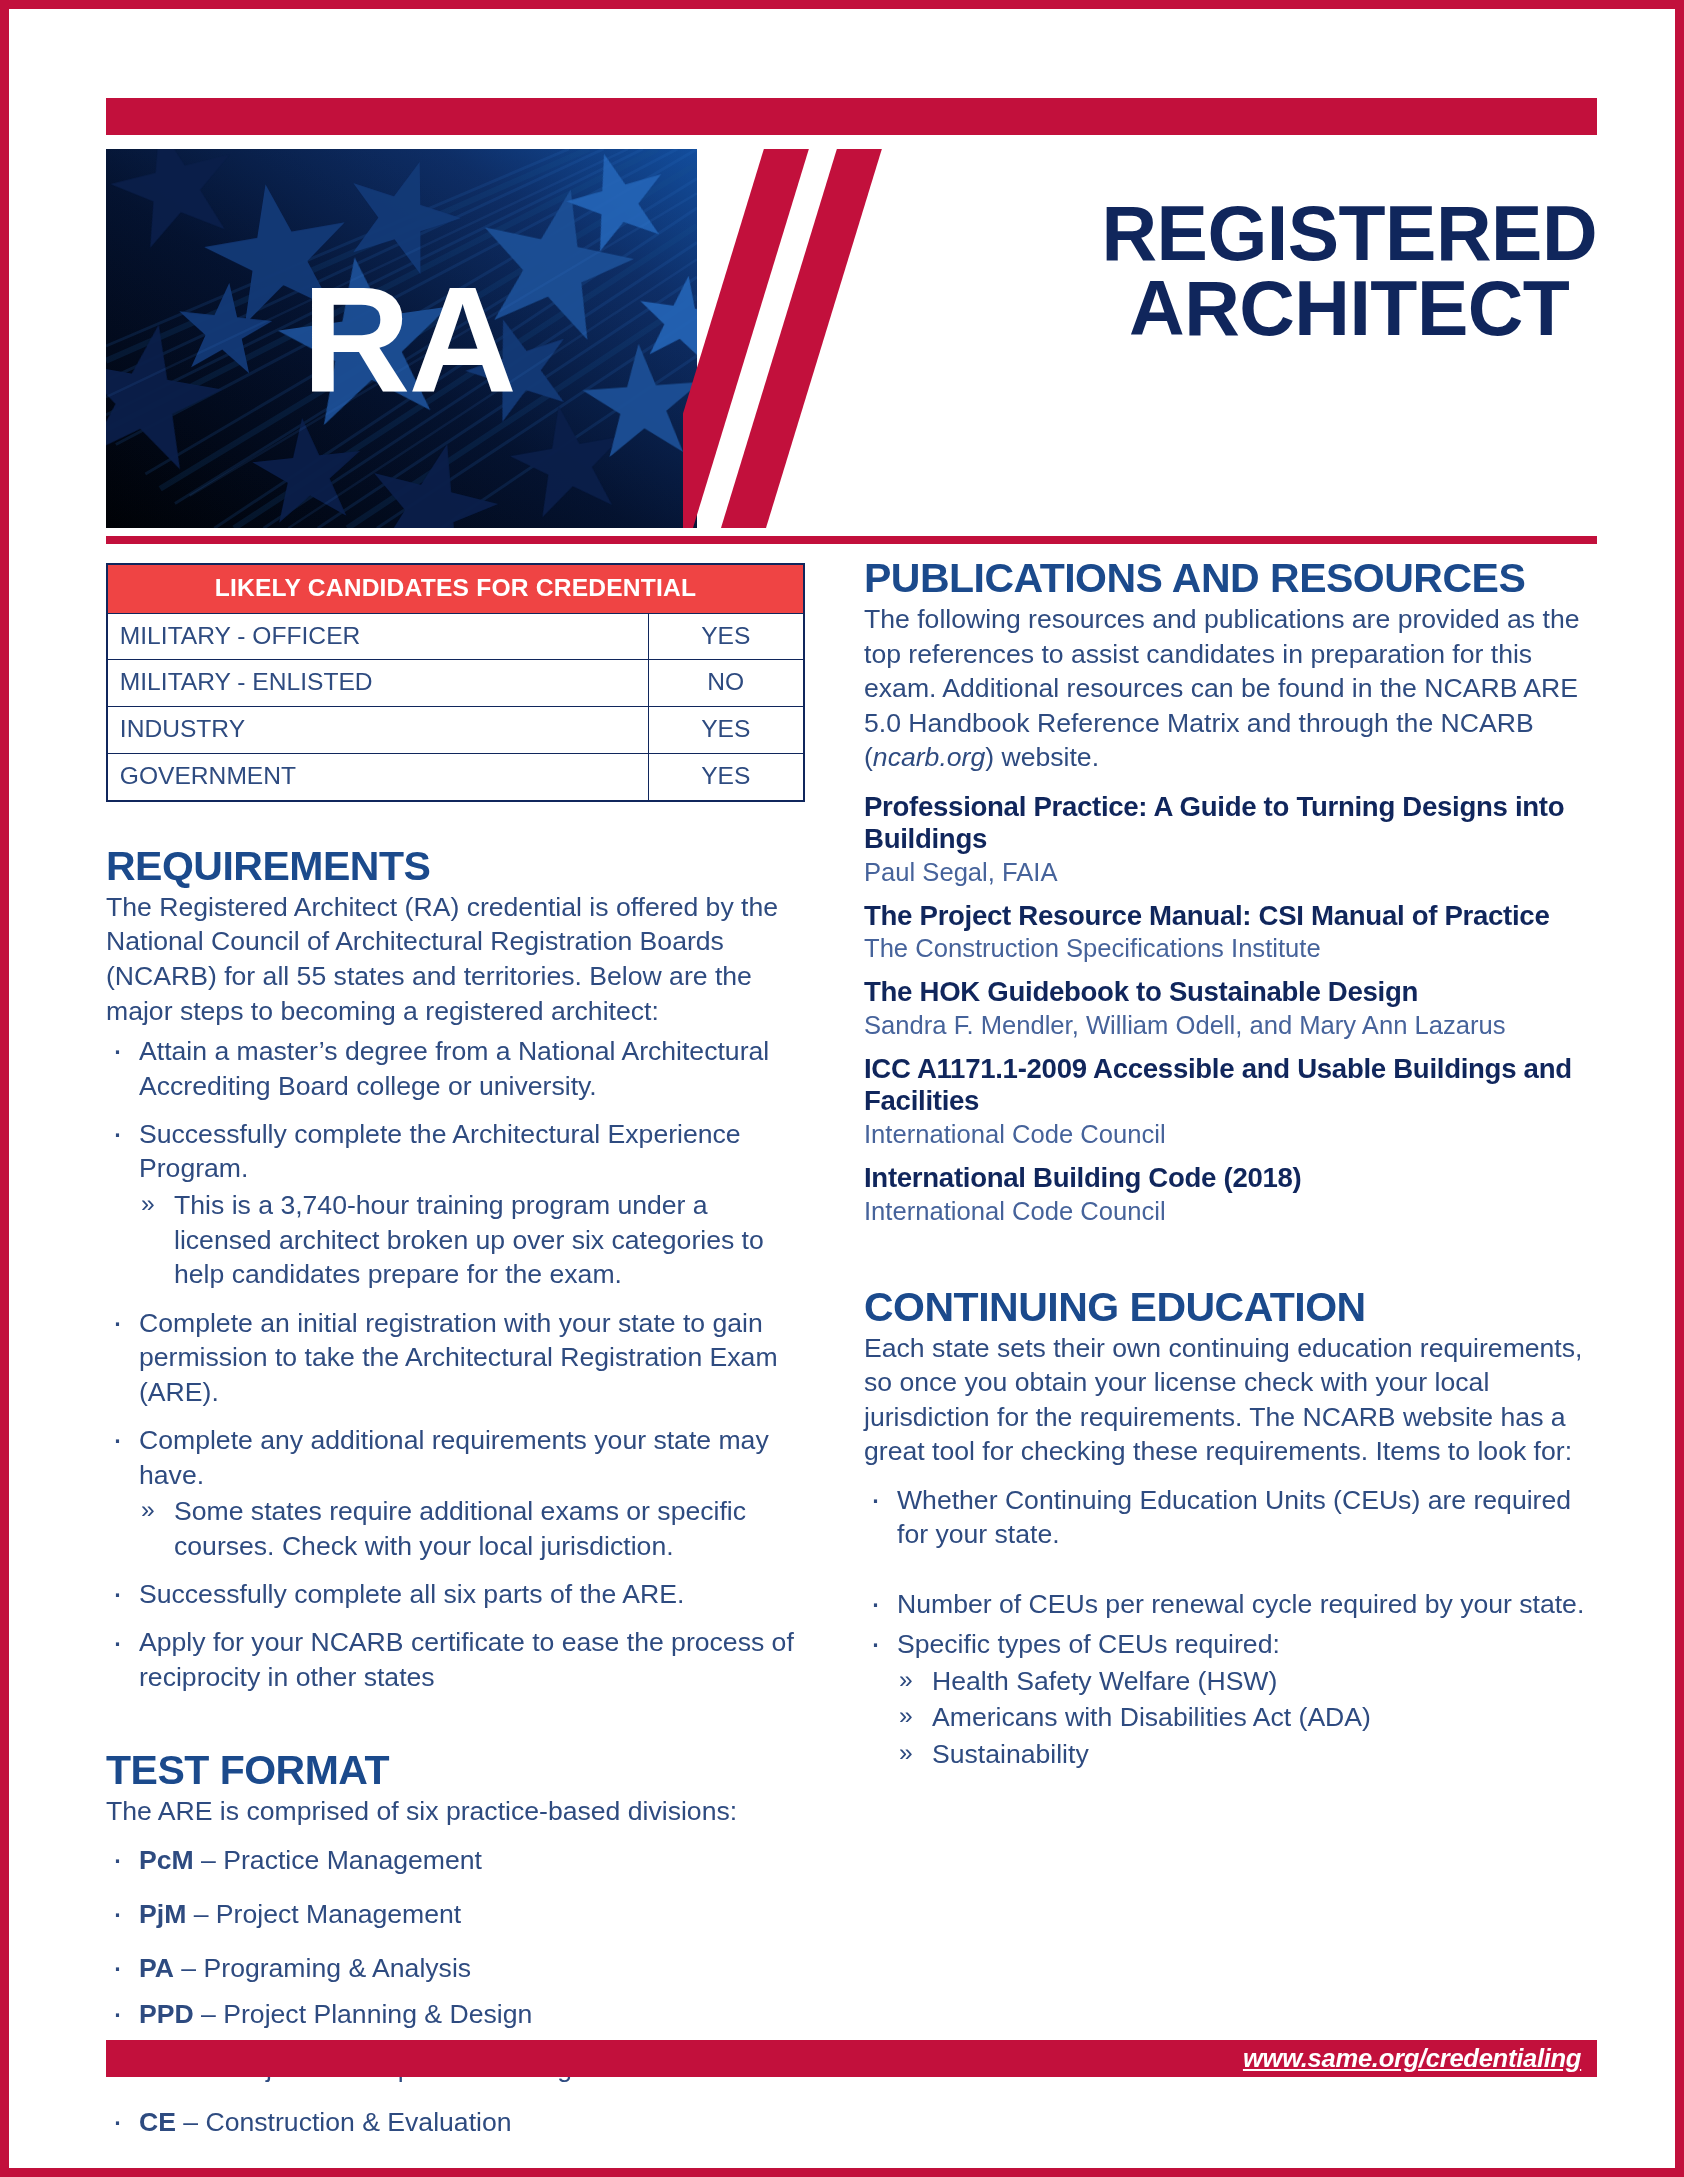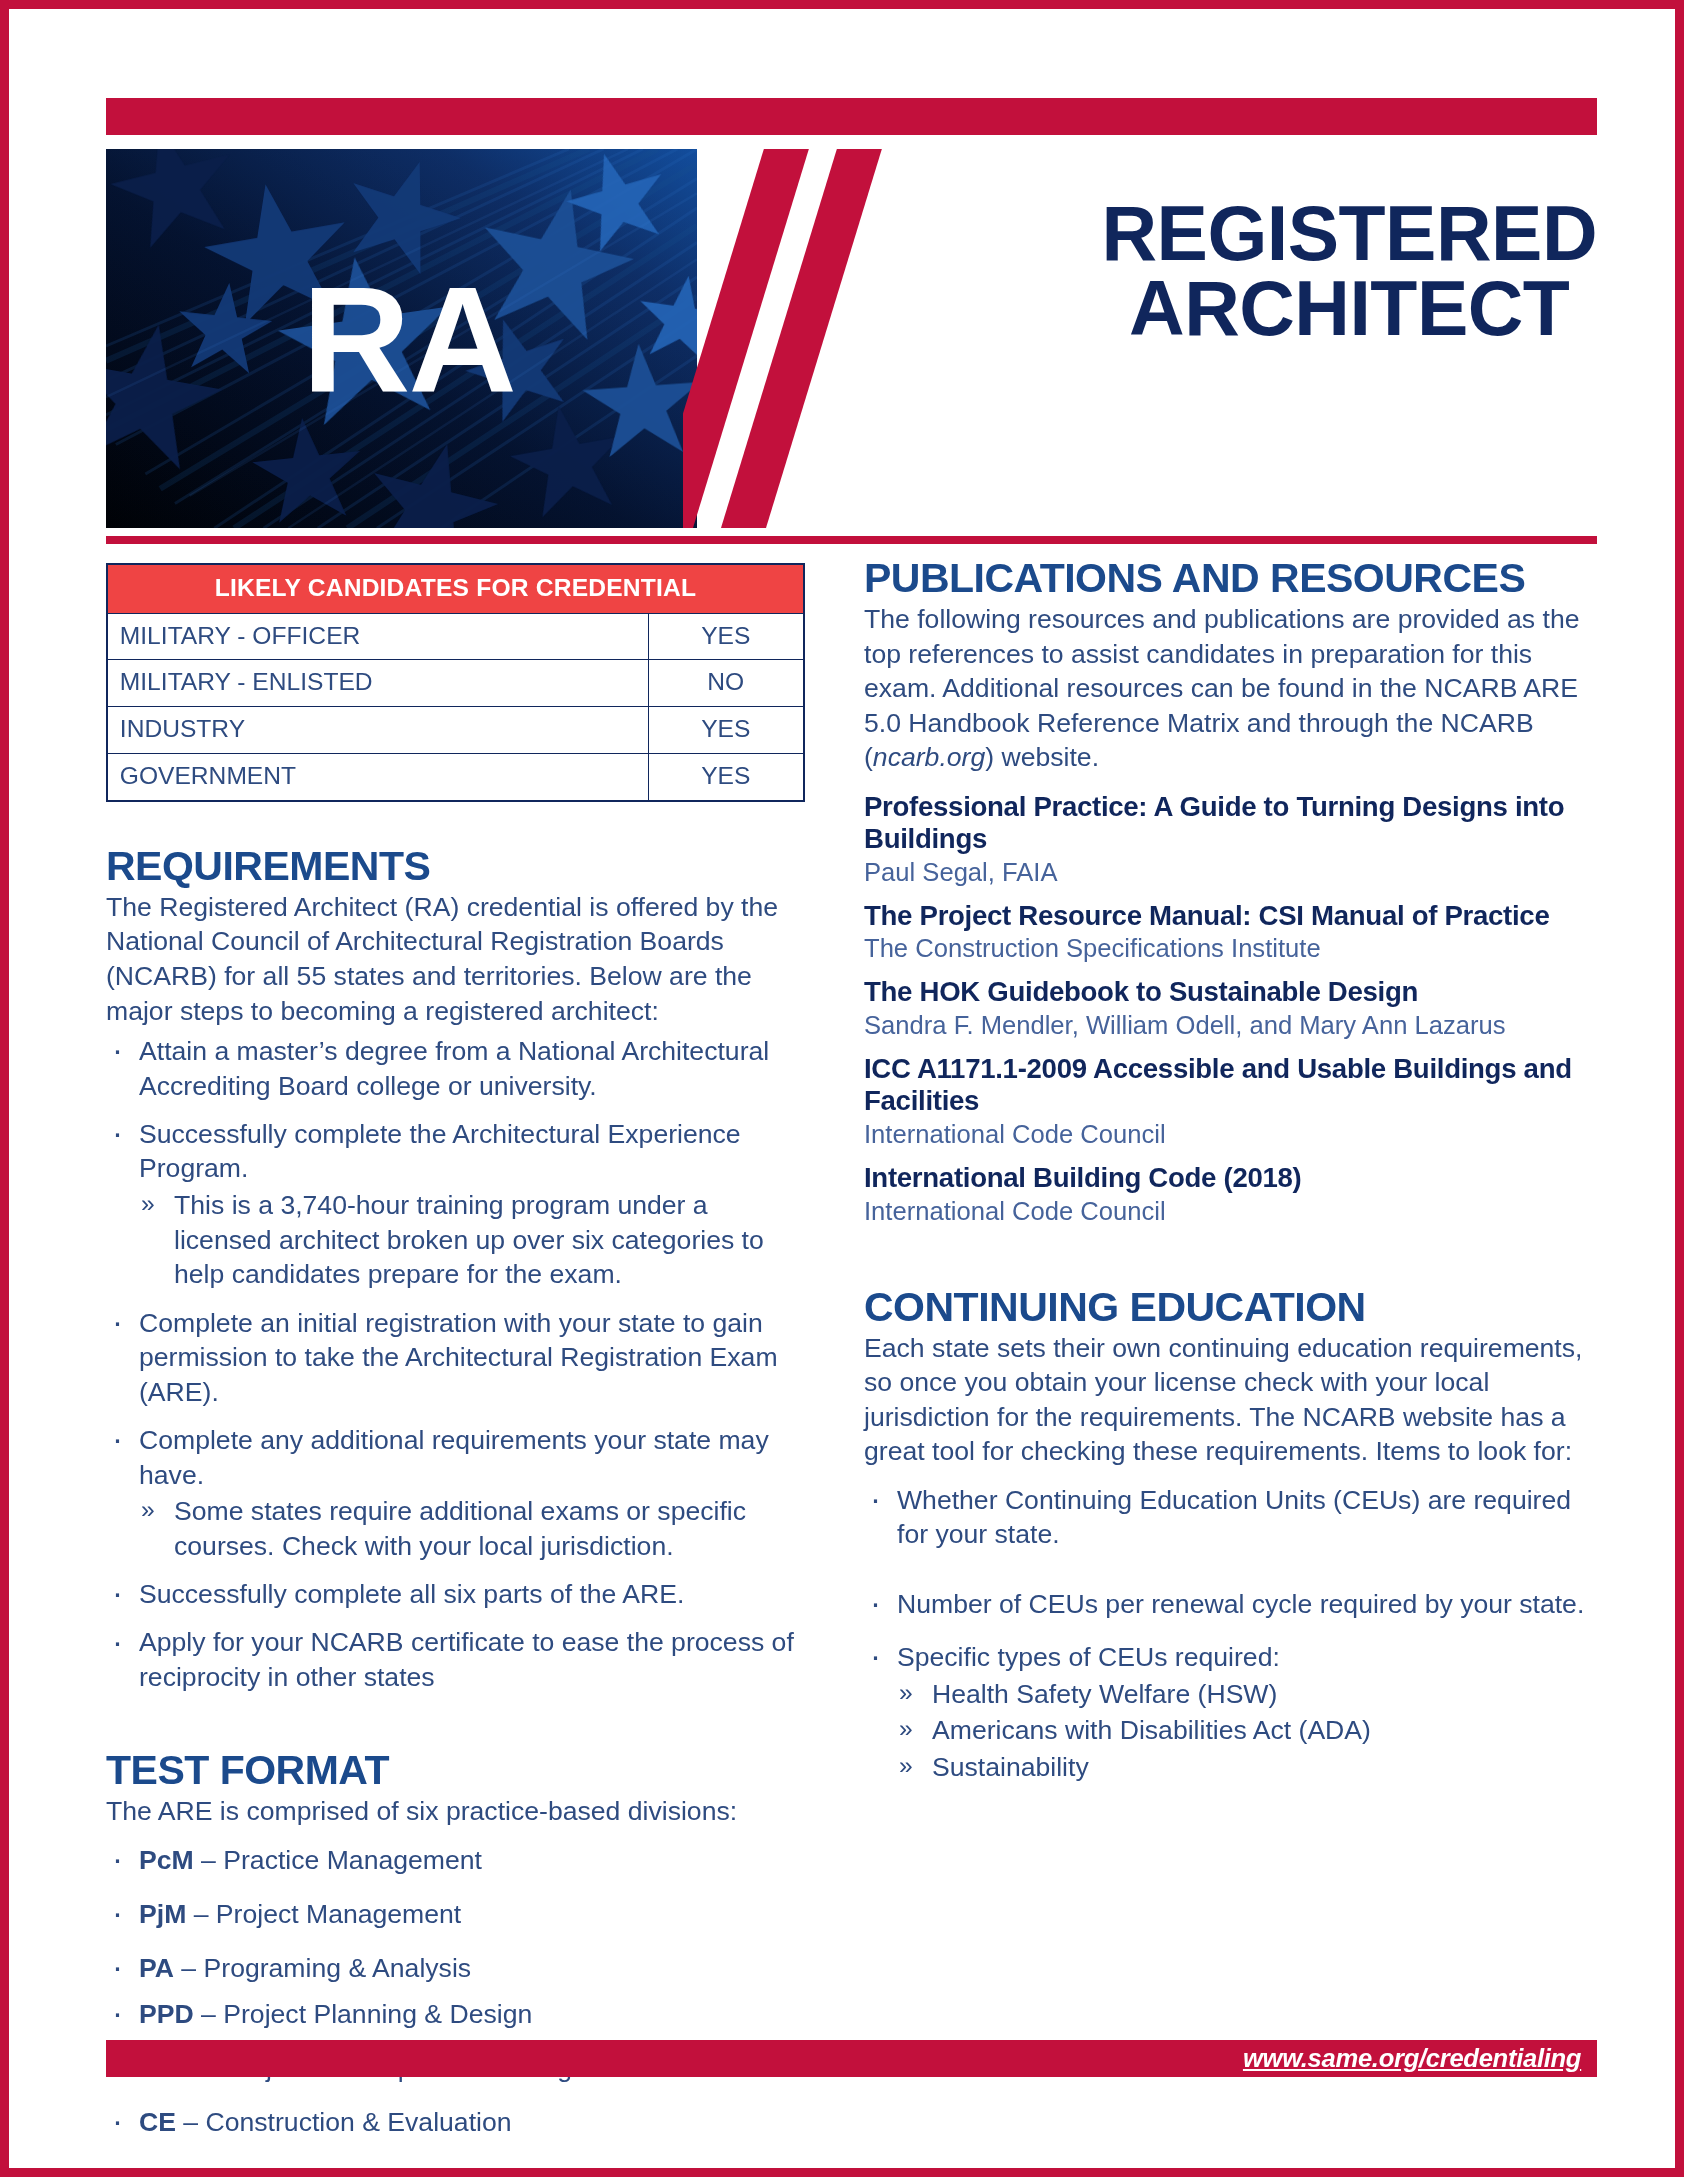--- a/index.html
+++ b/index.html
@@ -434,21 +434,21 @@
 
       <div style="height:47px"></div>
 
       <h2 class="sec">CONTINUING EDUCATION</h2>
       <p class="body">Each state sets their own continuing education requirements, so once you obtain your license check with your local jurisdiction for the requirements. The NCARB website has a great tool for checking these requirements. Items to look for:</p>
 
       <ul class="b1" style="margin-top:13.8px">
         <li style="margin-bottom:35px">
           <span>Whether Continuing Education Units (CEUs) are required for your state.</span>
         </li>
-        <li style="margin-bottom:19px">
+        <li style="margin-bottom:6px">
           <span>Number of CEUs per renewal cycle required by your state.</span>
         </li>
         <li>
           <span>Specific types of CEUs required:</span>
           <ul class="b2">
             <li>Health Safety Welfare (HSW)</li>
             <li>Americans with Disabilities Act (ADA)</li>
             <li>Sustainability</li>
           </ul>
         </li>

